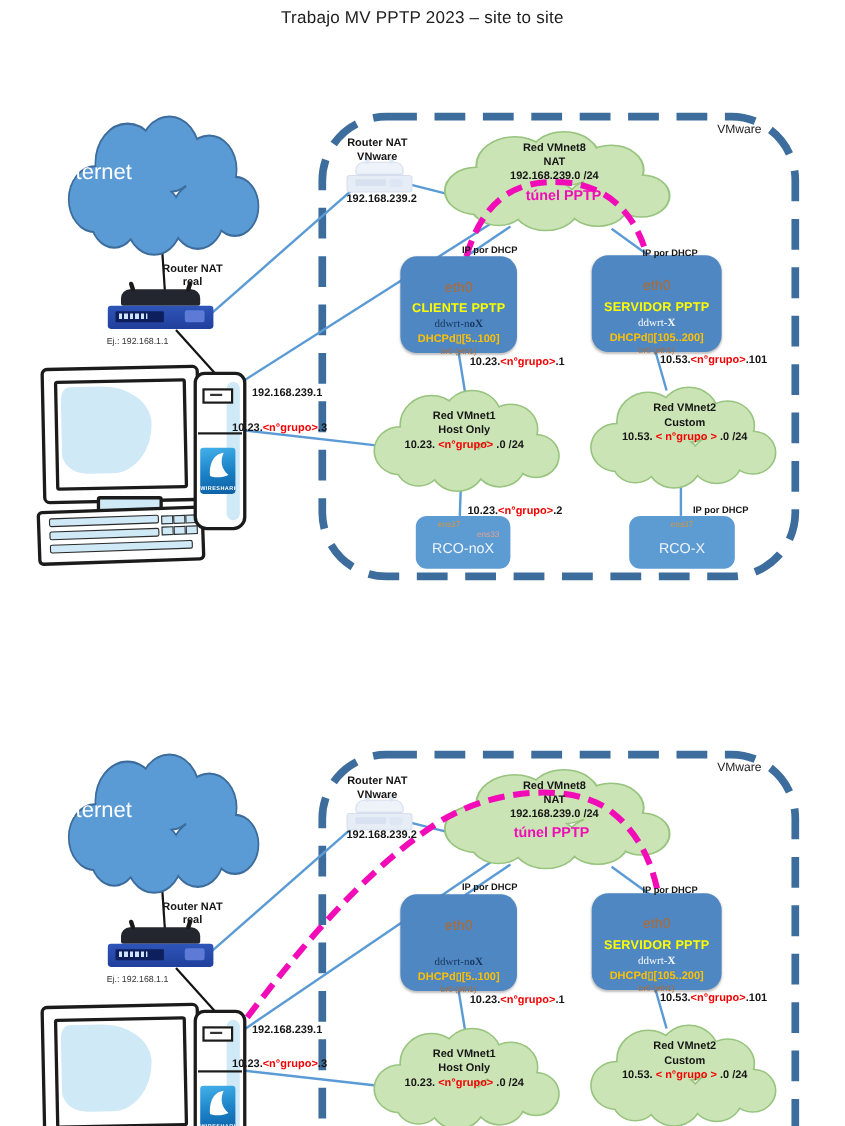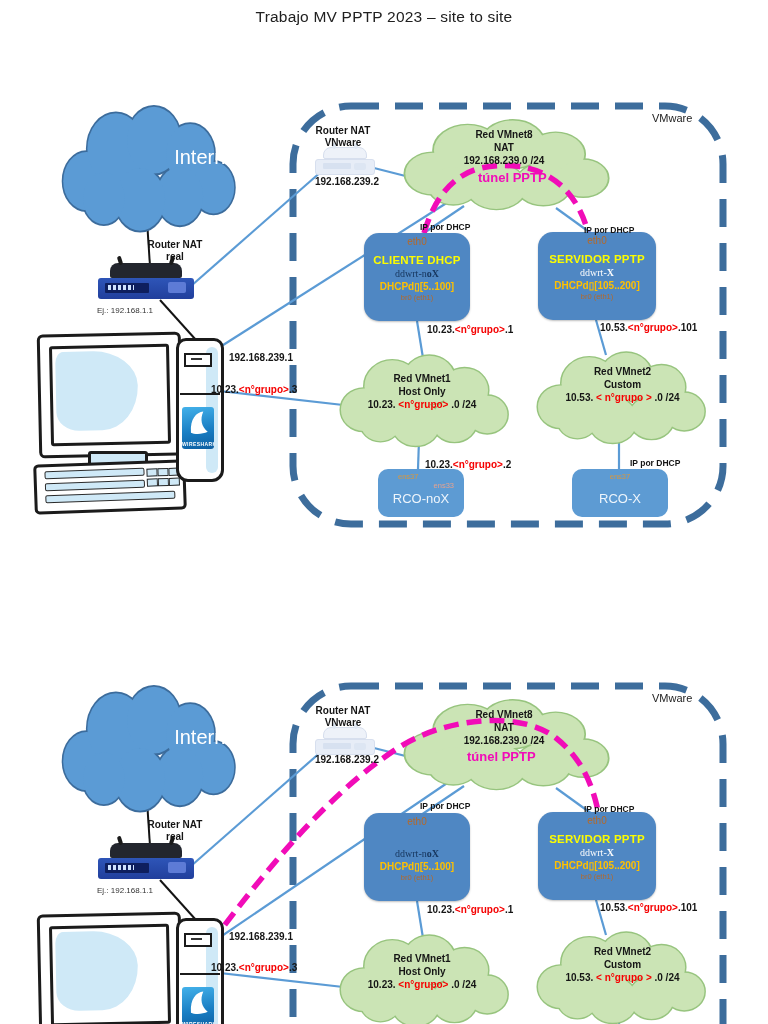--- a/index.html
+++ b/index.html
@@ -18,26 +18,26 @@
   .doc-title{position:absolute;left:0;width:768px;text-align:center;font-size:15.5px;
              color:#202020;z-index:6;letter-spacing:.2px;}
   .lbl{position:absolute;z-index:6;font-size:10px;font-weight:bold;color:#151515;white-space:nowrap;}
   .lbl.sm{font-size:8.5px;}
   .red{color:#f50000;}
   .ex-lbl{position:absolute;z-index:6;font-size:8px;color:#333;white-space:nowrap;}
   .tunnel-lbl{position:absolute;z-index:6;font-size:13px;font-weight:bold;color:#f10cb8;white-space:nowrap;}
   .vmware-lbl{position:absolute;z-index:6;font-size:11px;color:#222;}
   .cloudtxt{position:absolute;z-index:3;text-align:center;font-weight:bold;font-size:10px;
             line-height:13px;color:#151515;}
-  .internet-lbl{position:absolute;z-index:3;text-align:right;color:#fff;font-size:20px;}
+  .internet-lbl{position:absolute;z-index:3;text-align:left;color:#fff;font-size:20px;}
   .ctr2{position:absolute;z-index:6;text-align:center;font-weight:bold;font-size:10px;line-height:12px;color:#151515;}
 
   .node{position:absolute;z-index:4;background:#4f87c3;border-radius:15px;display:flex;
         flex-direction:column;align-items:center;box-shadow:0 1px 2px rgba(0,0,0,.25);}
-  .n-eth{font-size:10px;color:#b4692a;margin-top:3px;}
+  .n-eth{font-size:13px;color:#b4692a;margin-top:20px;}
   .n-title{font-size:11.5px;font-weight:bold;color:#fcfc00;margin-top:7px;min-height:14px;letter-spacing:.2px;}
   .n-name{font-size:10px;color:#16355c;font-family:Liberation Serif, serif;}
   .node.light .n-name{color:#fdfdfd;}
   .n-dhcp{font-size:10px;font-weight:bold;color:#ffc000;margin-top:2px;}
   .n-br{font-size:7.5px;color:#b4692a;margin-top:1px;}
 
   .rconode{position:absolute;z-index:4;background:#5d9bd3;border-radius:10px;}
   .r-name{position:absolute;left:0;right:0;top:22px;text-align:center;font-size:13px;color:#eef5fc;}
   .r-if1{position:absolute;top:3px;left:0;right:0;text-align:center;font-size:7.5px;color:#d7973f;}
   .r-if1.off{left:20px;right:auto;}
@@ -243,21 +243,21 @@
     <div>NAT</div>
     <div>192.168.239.0 /24</div>
   </div>
   <div class="tunnel-lbl" style="left:478px;top:170px;">túnel PPTP</div>
 
   <div class="lbl sm" style="left:420px;top:222px;">IP por DHCP</div>
   <div class="lbl sm" style="left:584px;top:225px;">IP por DHCP</div>
 
   <div class="node" style="left:364px;top:233px;width:106px;height:88px;">
     <div class="n-eth">eth0</div>
-    <div class="n-title">CLIENTE DHCP</div>
+    <div class="n-title">CLIENTE PPTP</div>
     <div class="n-name"><span>ddwrt-n</span><b>oX</b></div>
     <div class="n-dhcp">DHCPd▯[5..100]</div>
     <div class="n-br">br0 (eth1)</div>
   </div>
   <div class="lbl" style="left:427px;top:324px;"><span>10.23.</span><span class="red">&lt;n°grupo&gt;</span><span>.1</span></div>
 
   <div class="node light" style="left:538px;top:232px;width:118px;height:88px;">
     <div class="n-eth">eth0</div>
     <div class="n-title">SERVIDOR PPTP</div>
     <div class="n-name"><span>ddwrt-</span><b>X</b></div>

